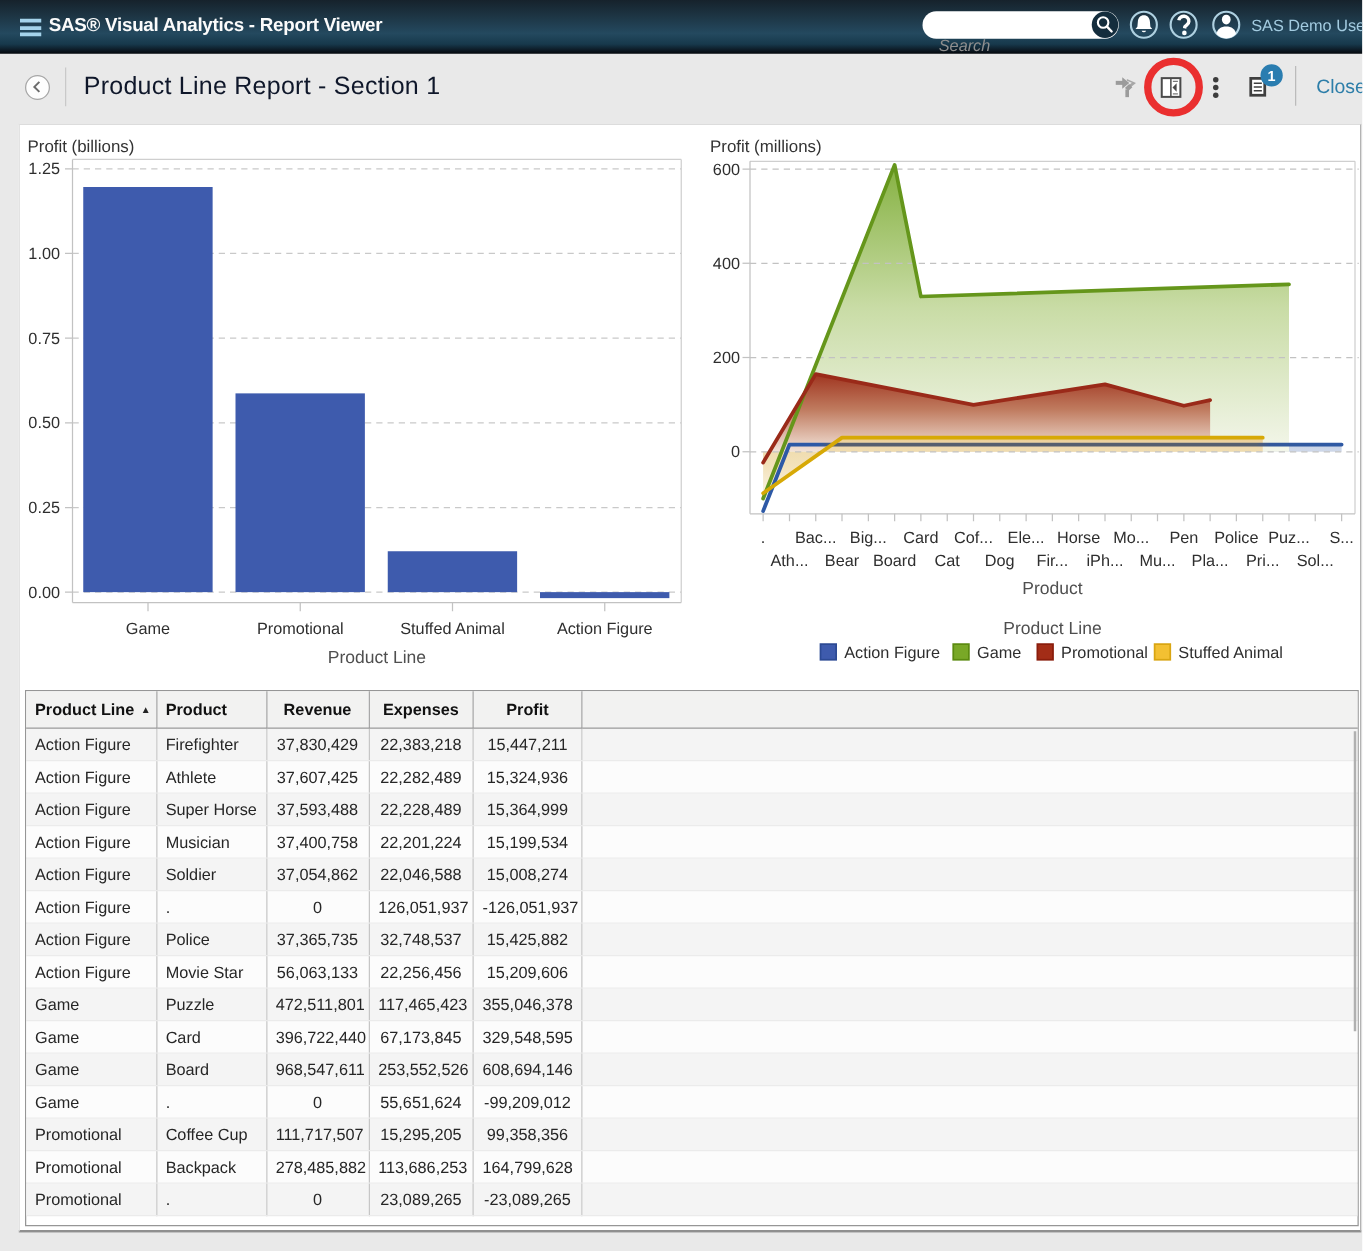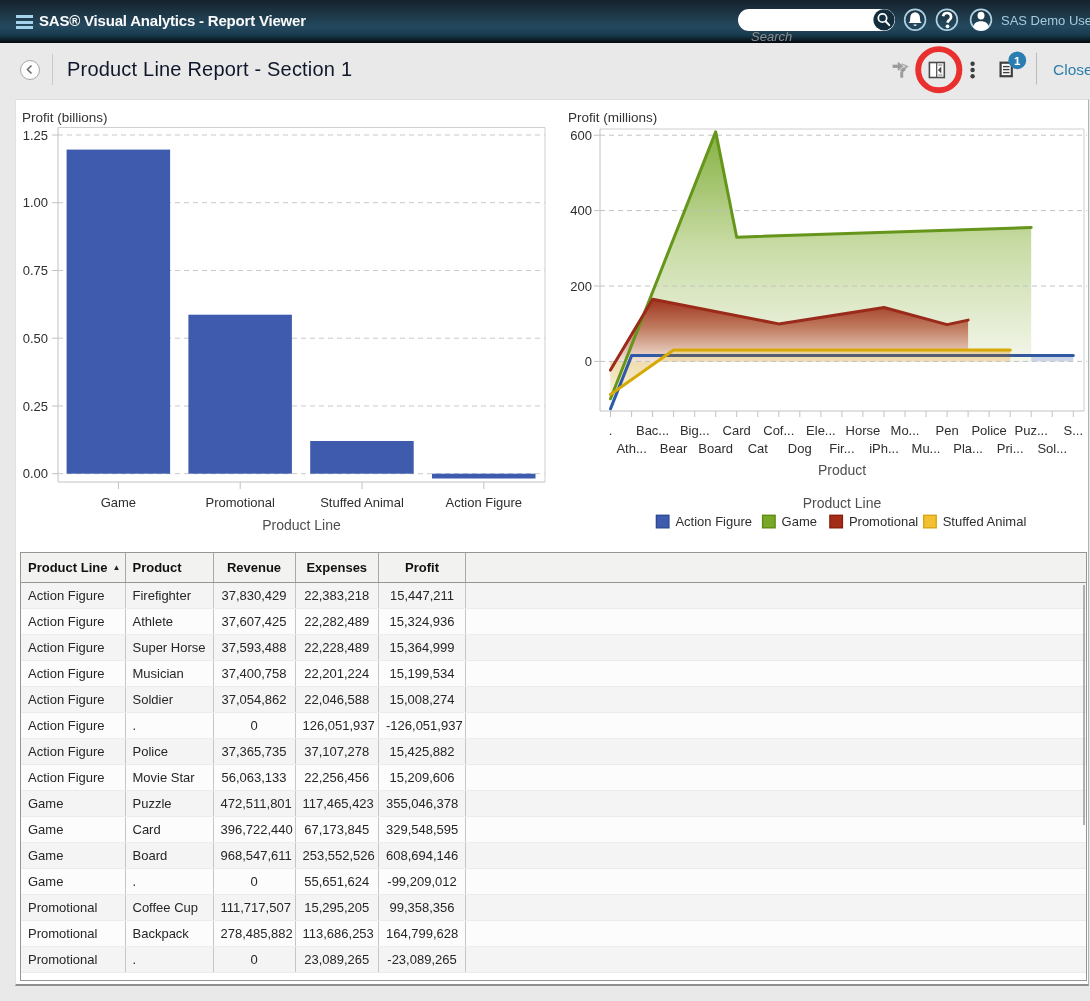--- a/index.html
+++ b/index.html
@@ -398,21 +398,21 @@
             <td>.</td>
             <td class="num">0</td>
             <td class="num">126,051,937</td>
             <td class="num">-126,051,937</td>
             <td></td>
           </tr>
         <tr class="odd">
             <td>Action Figure</td>
             <td>Police</td>
             <td class="num">37,365,735</td>
-            <td class="num">37,107,278</td>
+            <td class="num">32,748,537</td>
             <td class="num">15,425,882</td>
             <td></td>
           </tr>
         <tr class="even">
             <td>Action Figure</td>
             <td>Movie Star</td>
             <td class="num">56,063,133</td>
             <td class="num">22,256,456</td>
             <td class="num">15,209,606</td>
             <td></td>

